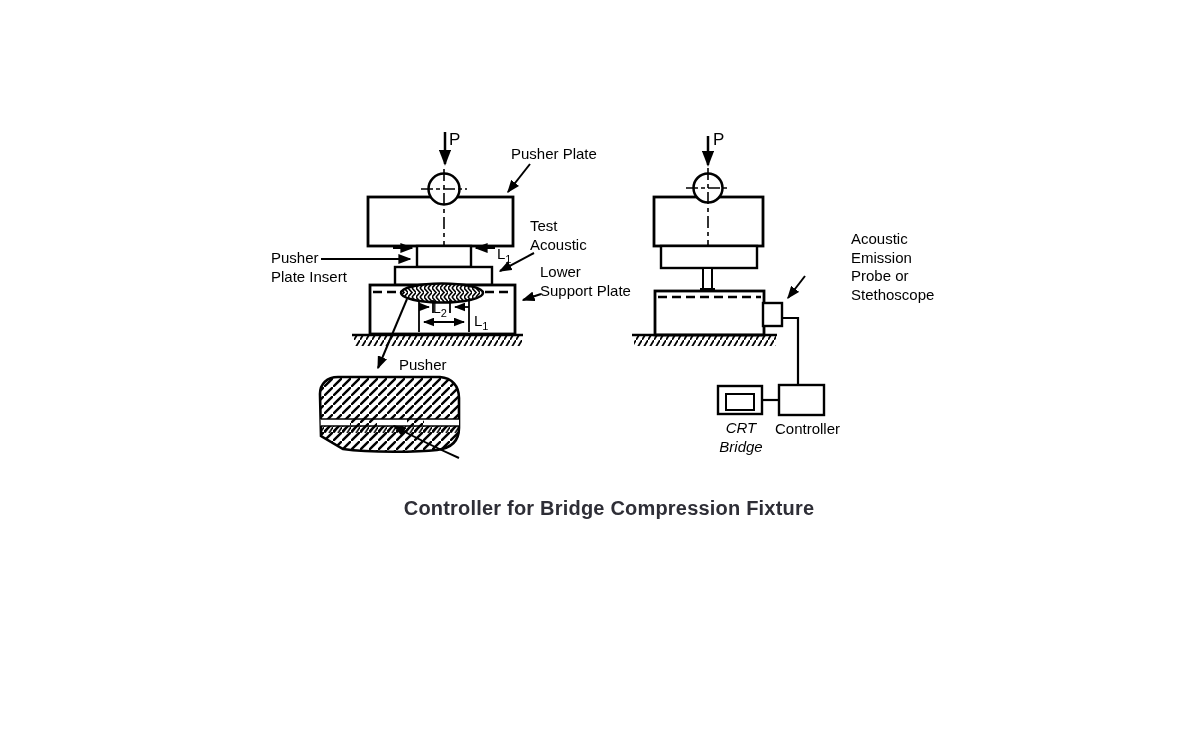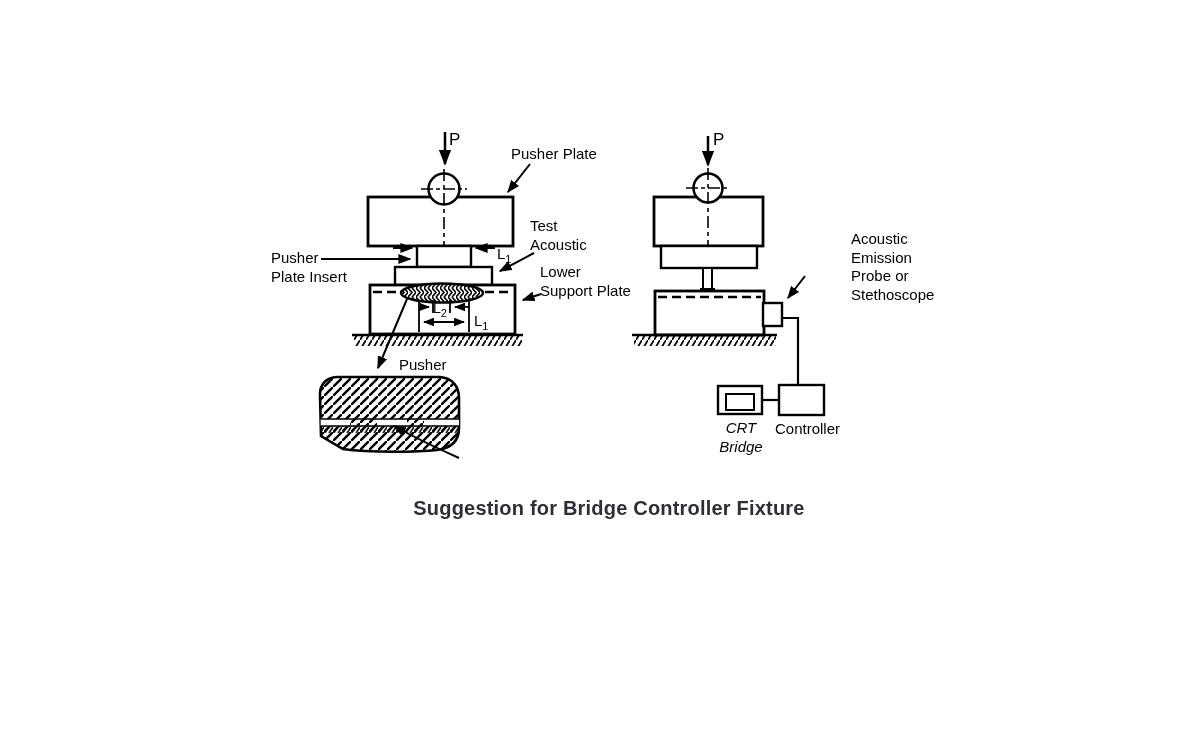--- a/index.html
+++ b/index.html
@@ -150,15 +150,15 @@
 
 
   <div class="lbl load" style="left:713px;top:130px;">P</div>
 
   <div class="lbl" style="left:807px;top:230px;line-height:18.5px;margin-left:44px;"><span>Acoustic</span><br><span>Emission</span><br><span>Probe or</span><br><span>Stethoscope</span></div>
 
   <div class="lbl center" style="left:712px;top:419px;width:58px;line-height:18.5px;"><span>CRT</span><br><span>Bridge</span></div>
 
   <div class="lbl" style="left:767px;top:419px;margin-left:8px;">Controller</div>
 
-  <div id="fig-title" style="color: rgb(46, 46, 54);">Suggestion for Bridge Controller Fixture</div>
+  <div id="fig-title" style="color: rgb(46, 46, 54);">Controller for Bridge Compression Fixture</div>
 
 </div>
 
 </body></html>

